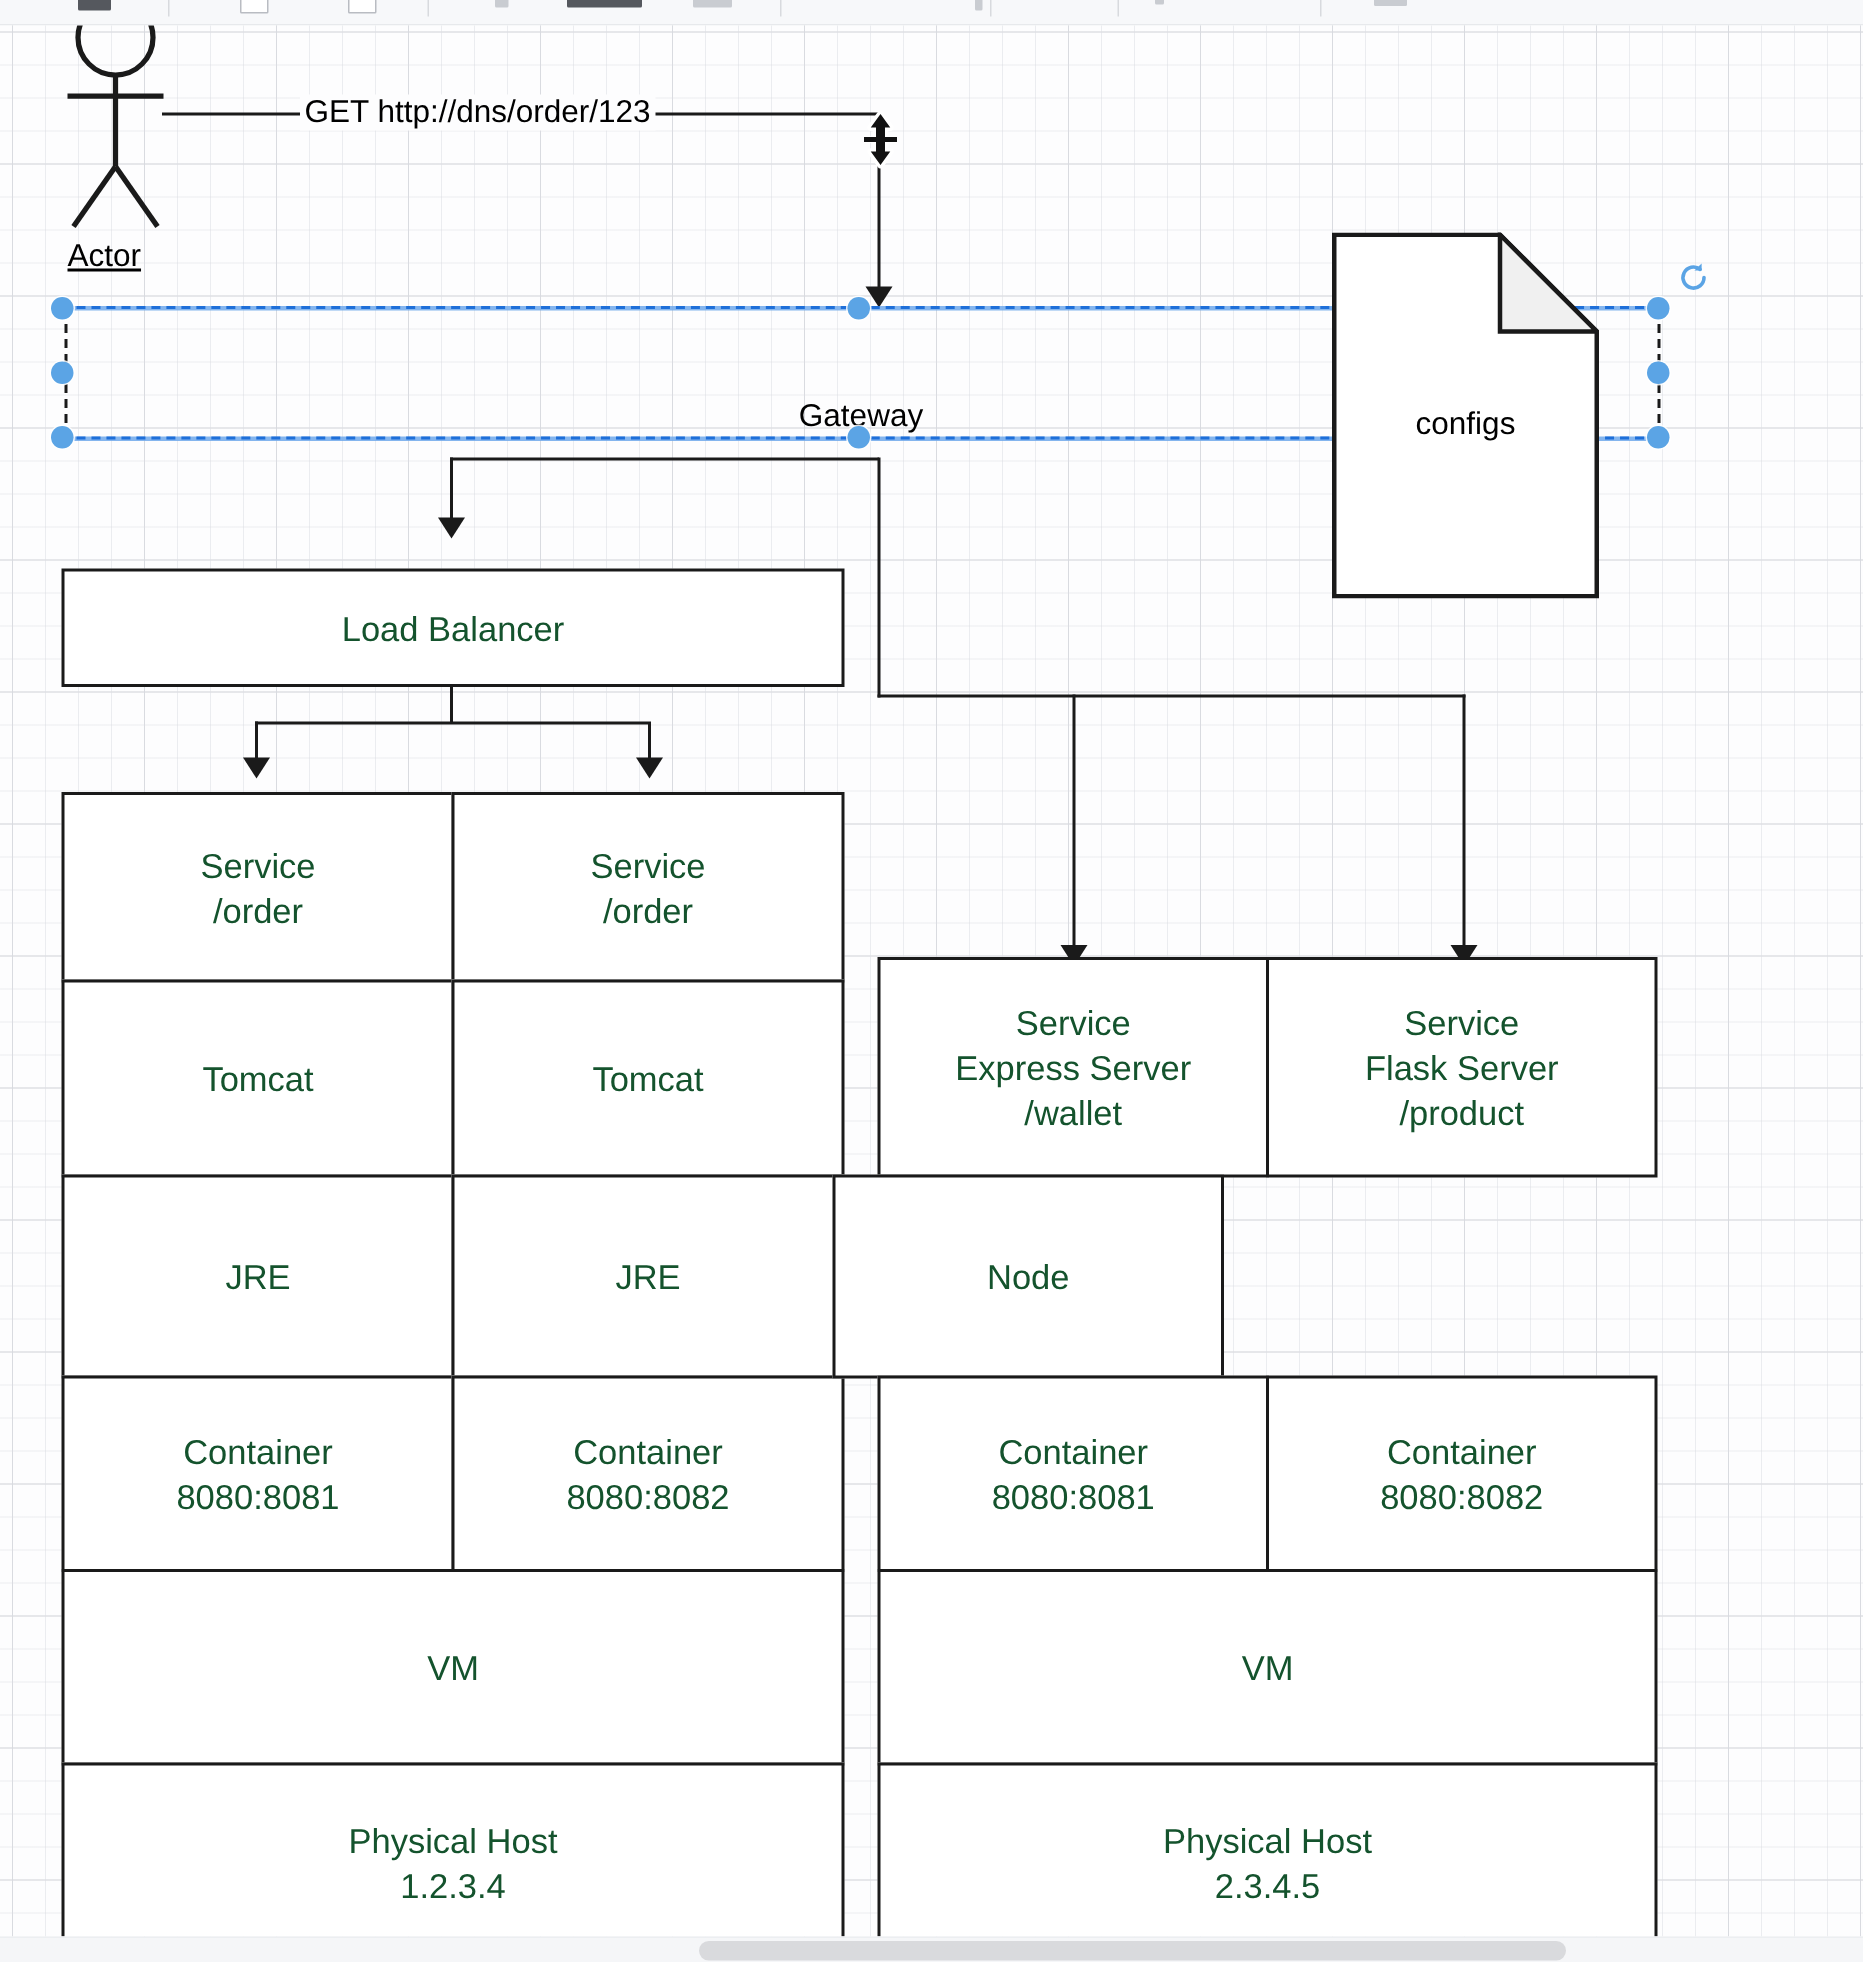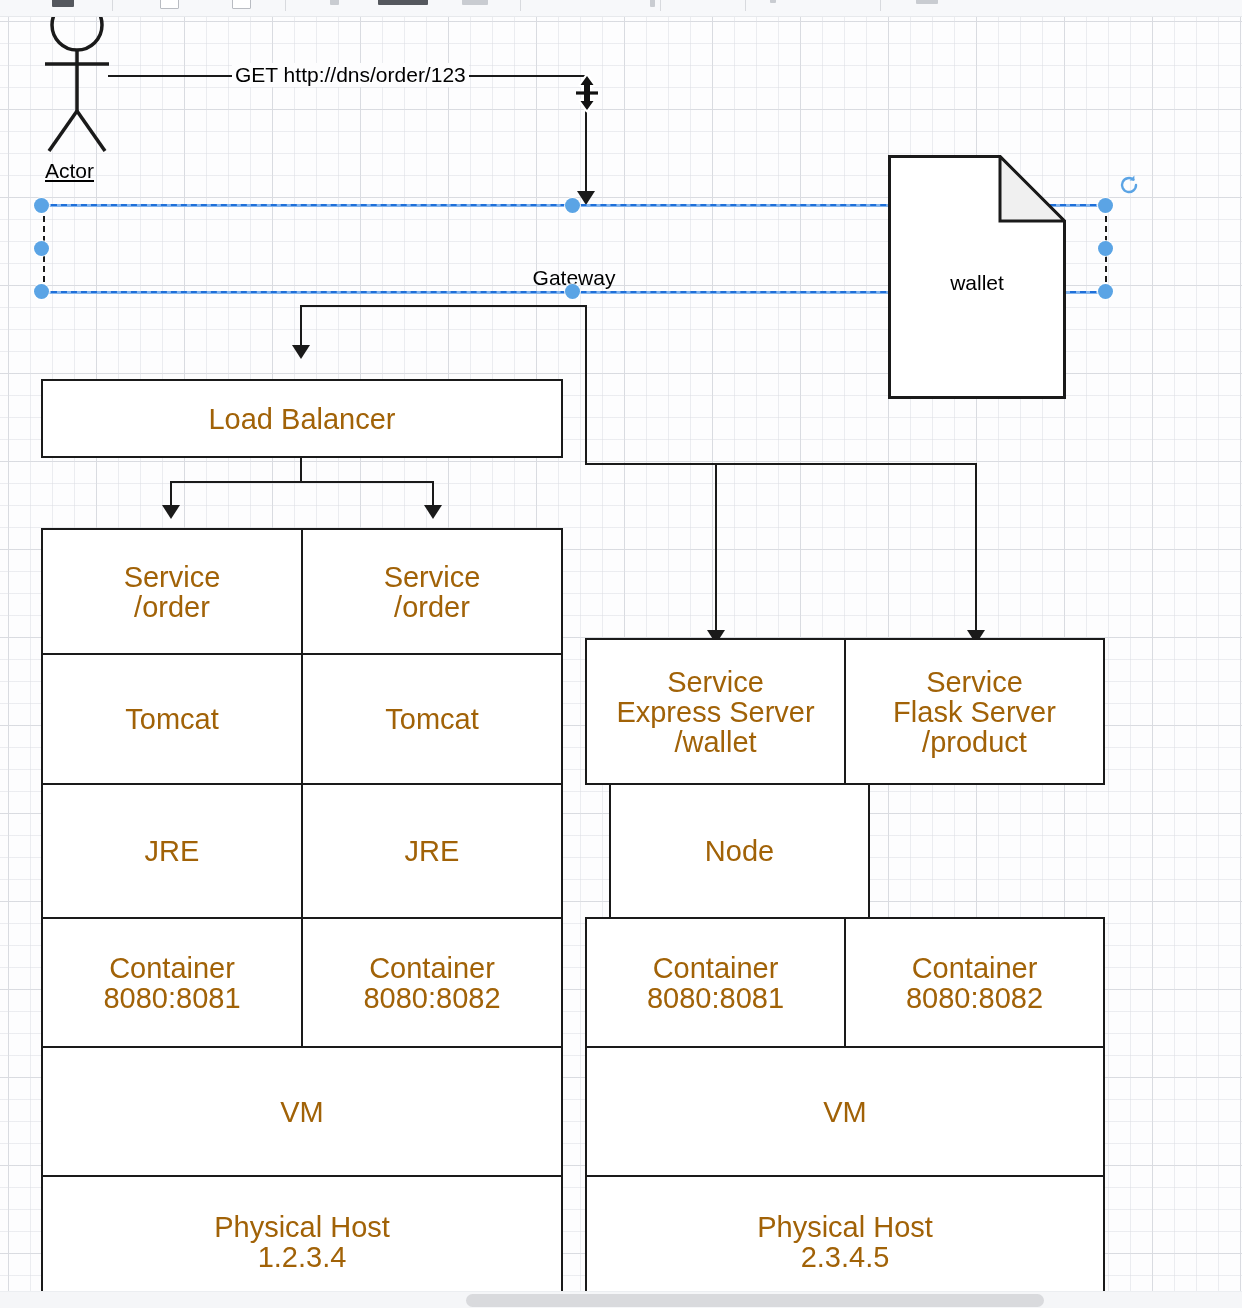--- a/index.html
+++ b/index.html
@@ -73,22 +73,22 @@
   
   .node {
     position: absolute;
     box-sizing: border-box;
     background: #ffffff;
     border: 2px solid #1a1a1a;
     display: flex;
     align-items: center;
     justify-content: center;
     text-align: center;
-    color: #a16207;
-    font-size: 29px;
+    color: #14532d;
+    font-size: 23px;
     line-height: 30px;
     white-space: pre-line;
   }
   .label-free {
     position: absolute;
     color: #000;
     font-size: 21px;
     line-height: 26px;
     text-align: center;
     white-space: pre-line;
@@ -111,21 +111,20 @@
     border-top: 14px solid #1a1a1a;
   }
   .edge-label {
     position: absolute;
     background: #fdfdfe;
     padding: 0 3px;
     font-size: 21px;
     line-height: 24px;
     color: #000;
     white-space: nowrap;
-    margin-left: 32px;
   }
 
   
   #actor-figure { position: absolute; }
   #actor-figure svg { display: block; }
   #actor-label {
     position: absolute;
     font-size: 21px;
     color: #000;
     white-space: nowrap;
@@ -262,21 +261,21 @@
         <path d="M18 11a7 7 0 1 1-2.6-5.4" fill="none" stroke="#5ba4e5" stroke-width="2.4" stroke-linecap="round"></path>
         <path d="M16.4 1.6 L16.4 6.4 L11.6 6.4 Z" fill="#5ba4e5"></path>
       </svg>
     </div>
 
     <div id="configs-note" style="left:888px; top:138px; width:178px; height:244px;">
       <svg width="178" height="244" viewBox="0 0 178 244">
         <path d="M1.5 1.5 H112 L176.5 66 V242.5 H1.5 Z" fill="#ffffff" stroke="#1a1a1a" stroke-width="3"></path>
         <path d="M112 1.5 L176.5 66 H112 Z" fill="#f0f0f0" stroke="#1a1a1a" stroke-width="3" stroke-linejoin="miter"></path>
       </svg>
-      <div class="note-text" style="top:116px;">wallet</div>
+      <div class="note-text" style="top:116px;">configs</div>
     </div>
 
     <div class="edge-h" style="left:300px; top:288px; width:286px;"></div>
     <div class="edge-v" style="left:300px; top:288px; height:45px;"></div>
     <div class="arrowhead-down" style="left:292px; top:328px;"></div>
 
     <div class="node" style="left:41px; top:362px; width:522px; height:79px;">Load Balancer</div>
 
     <div class="edge-v" style="left:300px; top:441px; height:24px;"></div>
     <div class="edge-h" style="left:170px; top:464px; width:262px;"></div>
@@ -313,21 +312,21 @@
     <div class="node" style="left:41px; top:1158px; width:522px; height:134px;">Physical Host
 1.2.3.4</div>
 
     <div class="node" style="left:585px; top:621px; width:261px; height:147px;">Service
 Express Server
 /wallet</div>
     <div class="node" style="left:844px; top:621px; width:261px; height:147px;">Service
 Flask Server
 /product</div>
 
-    <div class="node" style="left:609px; top:766px; width:261px; height:136px;">Node</div>
+    <div class="node" style="left:555px; top:766px; width:261px; height:136px;">Node</div>
 
     <div class="node" style="left:585px; top:900px; width:261px; height:131px;">Container
 8080:8081</div>
     <div class="node" style="left:844px; top:900px; width:261px; height:131px;">Container
 8080:8082</div>
 
     <div class="node" style="left:585px; top:1029px; width:520px; height:131px;">VM</div>
 
     <div class="node" style="left:585px; top:1158px; width:520px; height:134px;">Physical Host
 2.3.4.5</div>

